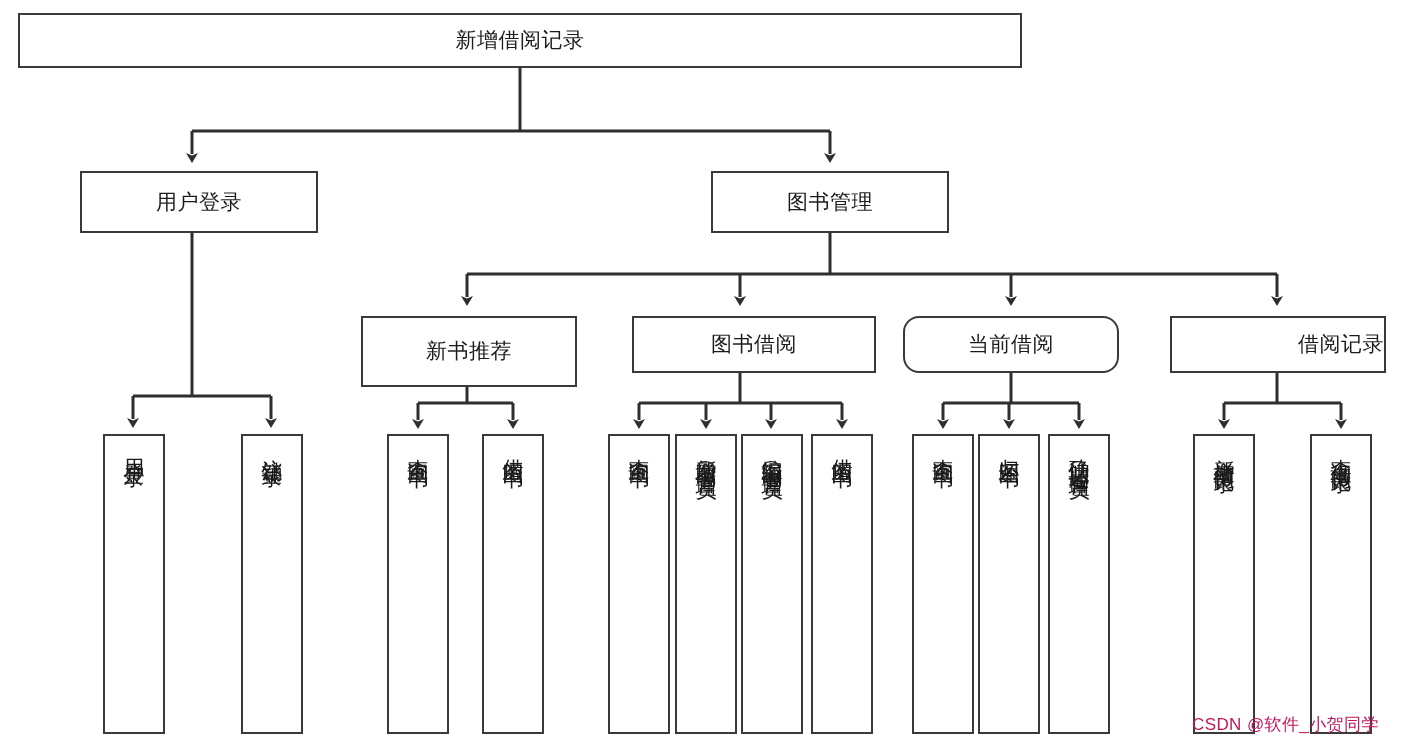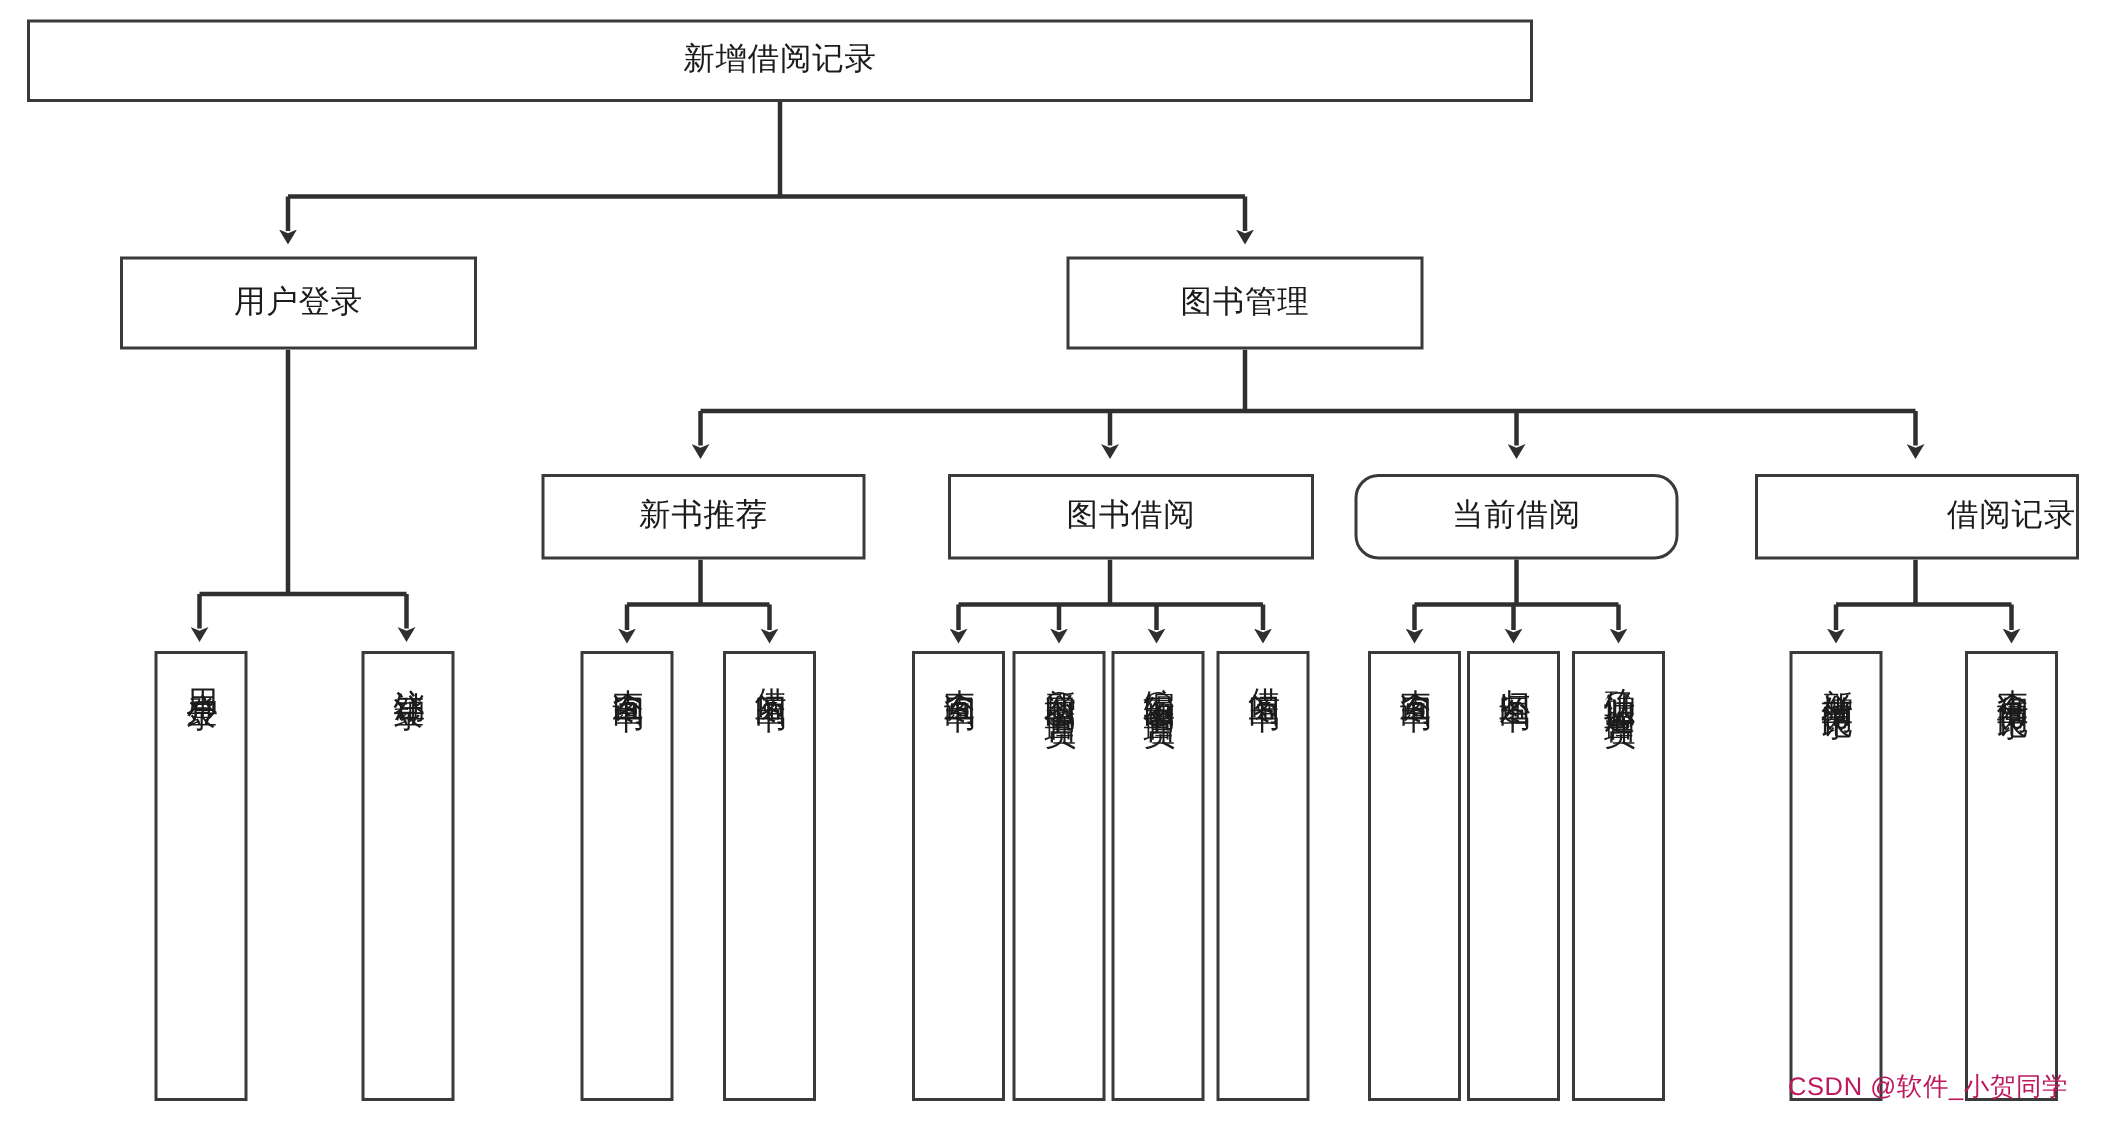--- a/index.html
+++ b/index.html
@@ -135,21 +135,21 @@
     <span class="label">新增借阅记录</span>
   </div>
 
   <div class="node h" style="left:80px; top:171px; width:238px; height:62px;">
     <span class="label">用户登录</span>
   </div>
   <div class="node h" style="left:711px; top:171px; width:238px; height:62px;">
     <span class="label">图书管理</span>
   </div>
 
-  <div class="node h" style="left:361px; top:316px; width:216px; height:57px;">
+  <div class="node h" style="left:361px; top:316px; width:216px; height:71px;">
     <span class="label">新书推荐</span>
   </div>
   <div class="node h" style="left:632px; top:316px; width:244px; height:57px;">
     <span class="label">图书借阅</span>
   </div>
   <div class="node h" style="left:903px; top:316px; width:216px; height:57px;border-radius:16px;">
     <span class="label">当前借阅</span>
   </div>
   <div class="node h" style="left:1170px; top:316px; width:216px; height:57px;justify-content:flex-end;">
     <span class="label">借阅记录</span>

